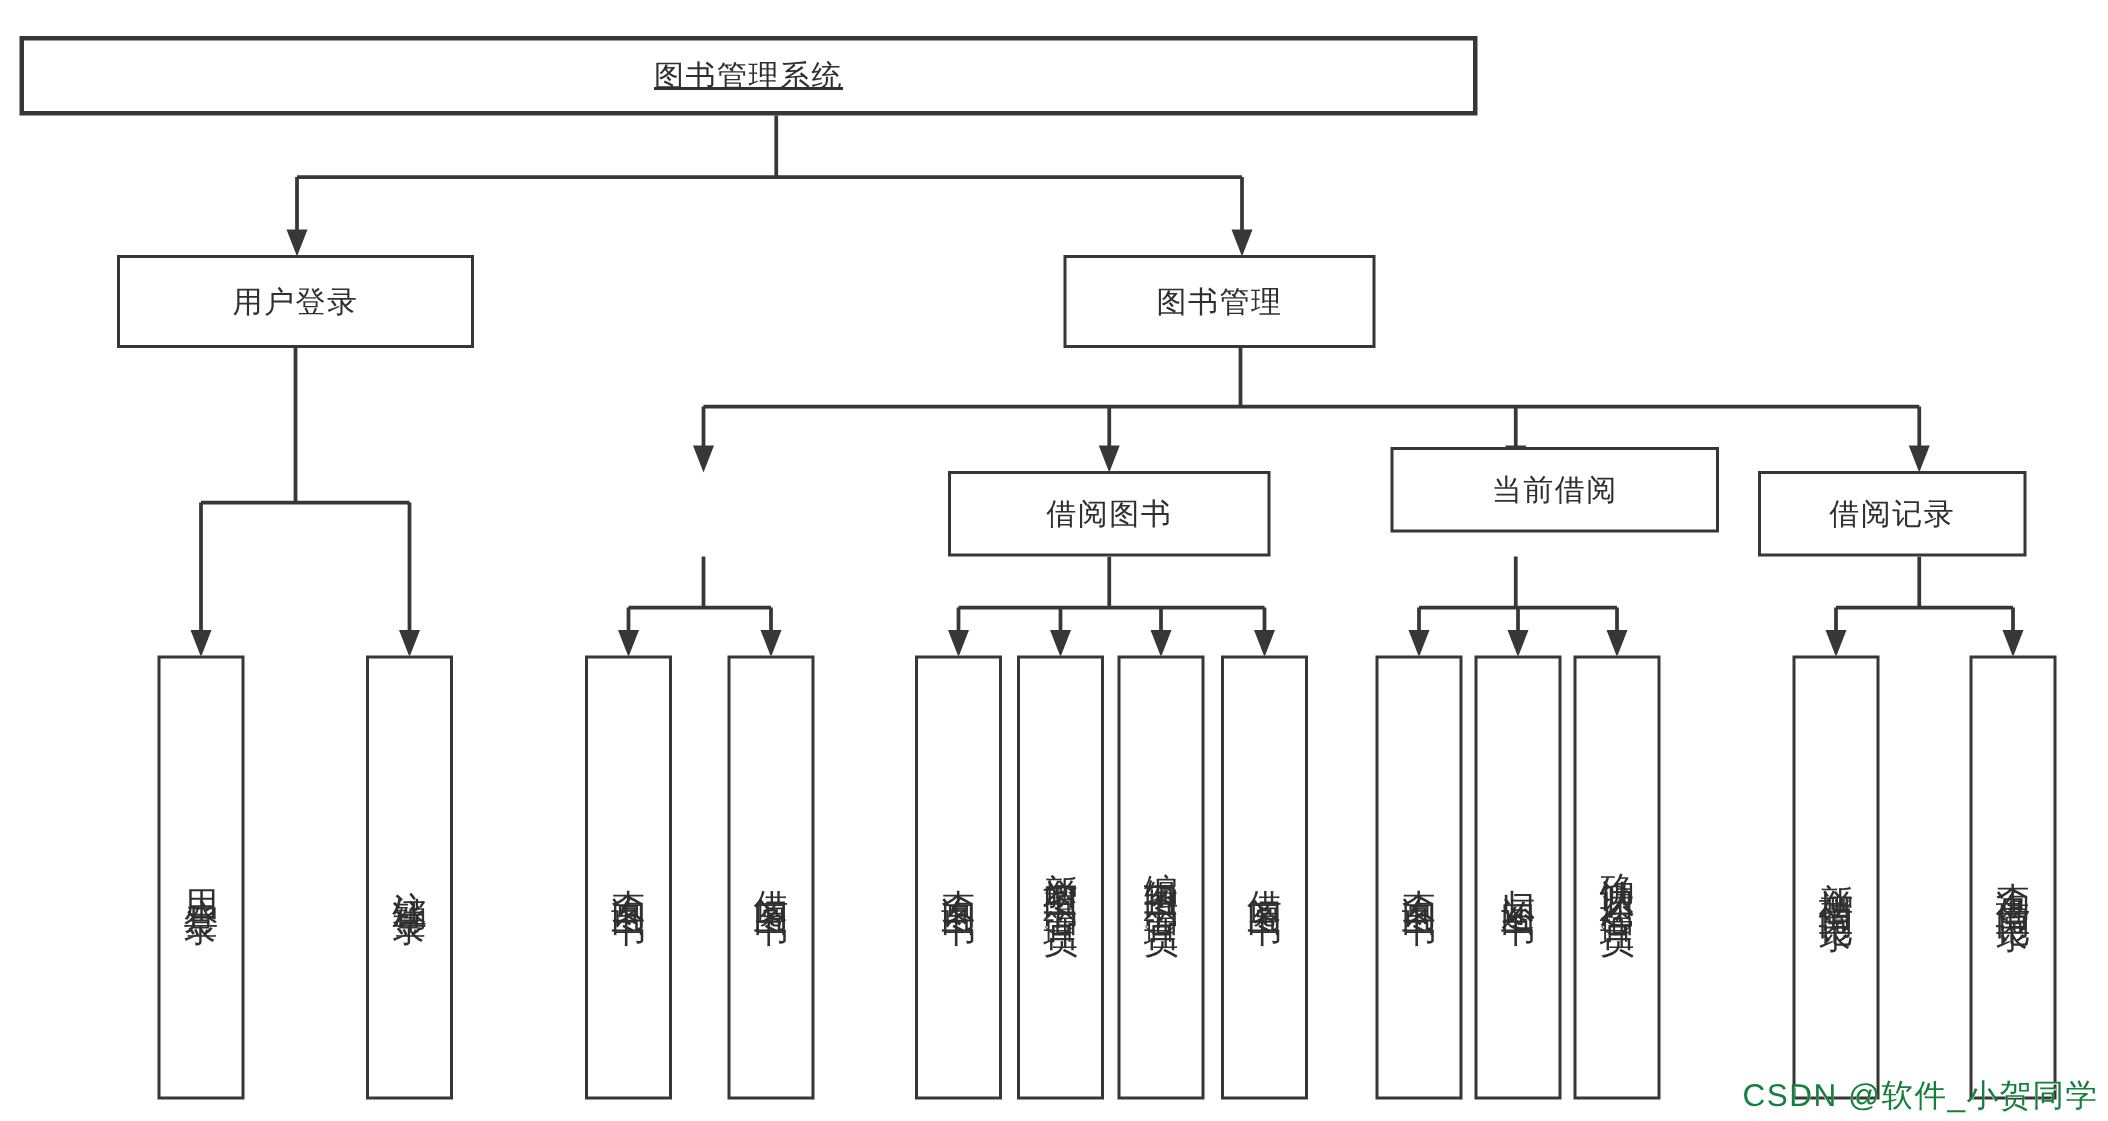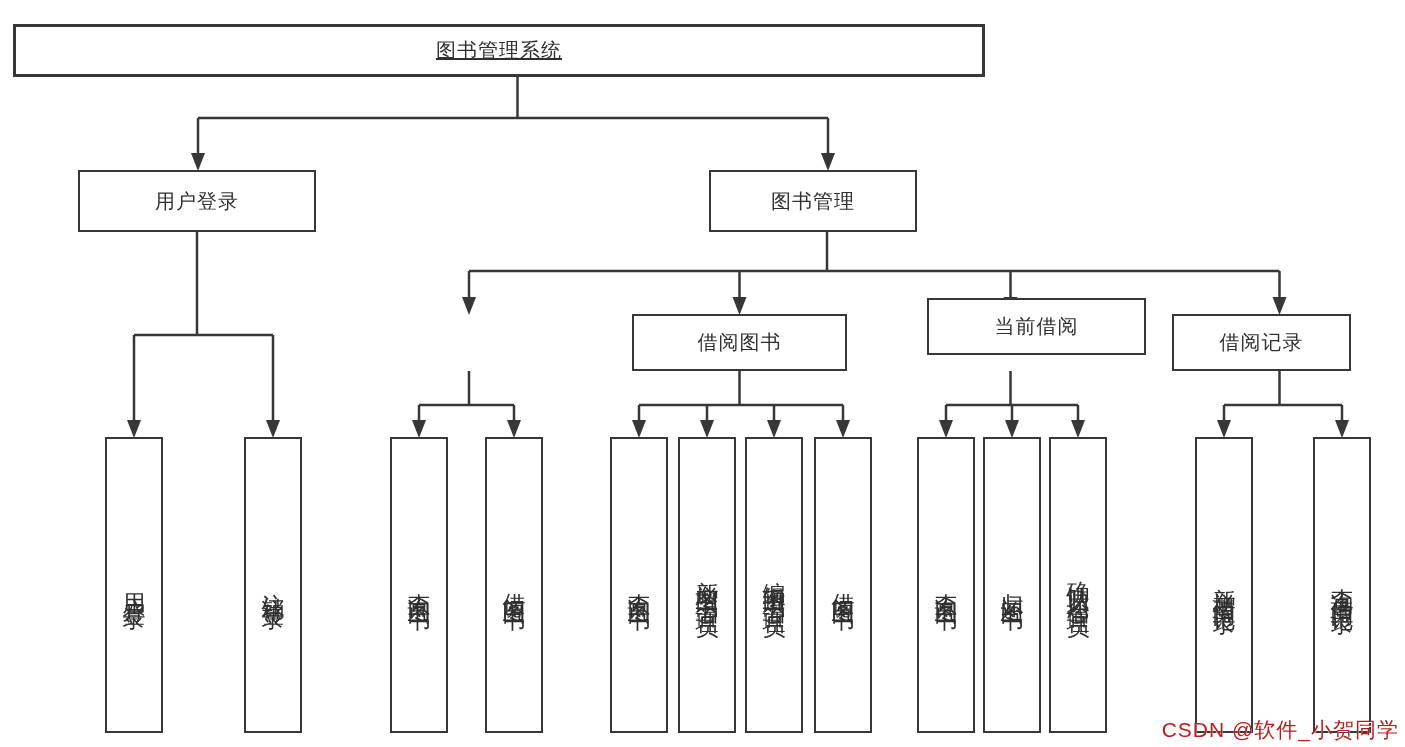--- a/index.html
+++ b/index.html
@@ -49,21 +49,21 @@
     font-size: 23px;
     letter-spacing: 5px;
     line-height: 1;
     color: #2f2f2f;
   }
   .watermark {
     position: absolute;
     right: 6px;
     bottom: 3px;
     font-size: 21px;
-    color: #b91c1c;
+    color: #15803d;
     text-shadow: 0 1px 0 #ffffff;
     letter-spacing: 1px;
     white-space: nowrap;
   }
 </style>
 </head>
 <body>
 
 <div class="canvas">
 

